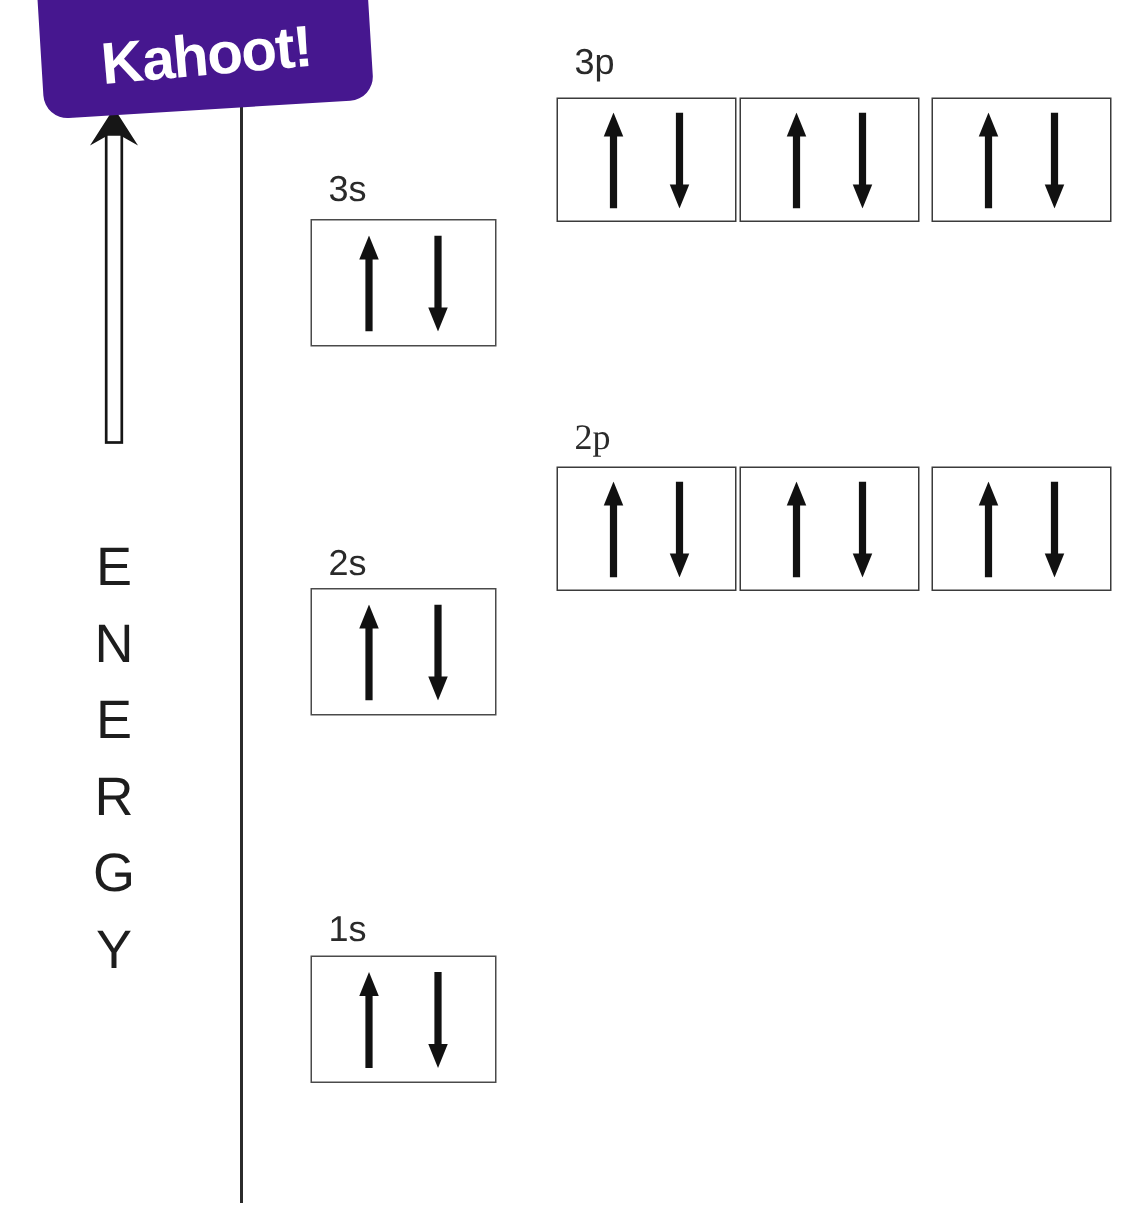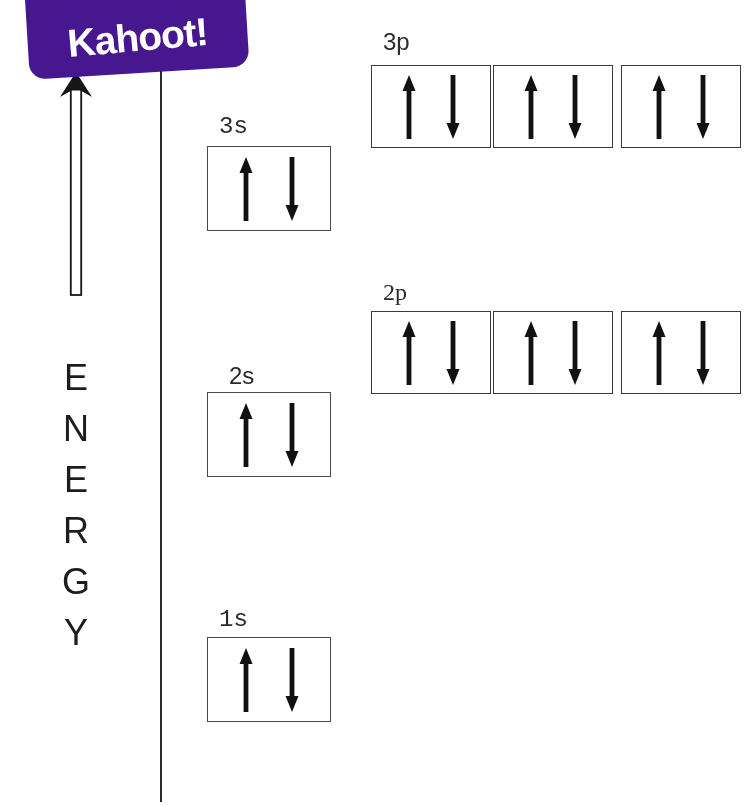--- a/index.html
+++ b/index.html
@@ -68,24 +68,24 @@
 
   
   .orbital-label {
     position: absolute;
     color: #2a2a2a;
     font-size: 24px;
     line-height: 26px;
     z-index: 2;
   }
   .lbl-3p { left: 383px; top: 29px; text-align: right; }
-  .lbl-3s { left: 219px; top: 114px; font-family: Liberation Mono, monospace; }
+  .lbl-3s { left: 219px; top: 114px; }
   .lbl-2p { left: 383px; top: 279px; font-family: Liberation Serif, serif; }
-  .lbl-2s { left: 229px; top: 363px; }
-  .lbl-1s { left: 219px; top: 607px; font-family: Liberation Mono, monospace; }
+  .lbl-2s { left: 219px; top: 363px; }
+  .lbl-1s { left: 219px; top: 607px; }
 
   .box-row {
     position: absolute;
     display: flex;
     z-index: 2;
   }
   .row-3p { left: 371px; top: 65px; }
   .row-2p { left: 371px; top: 311px; }
   .row-3s { left: 207px; top: 146px; }
   .row-2s { left: 207px; top: 392px; }

